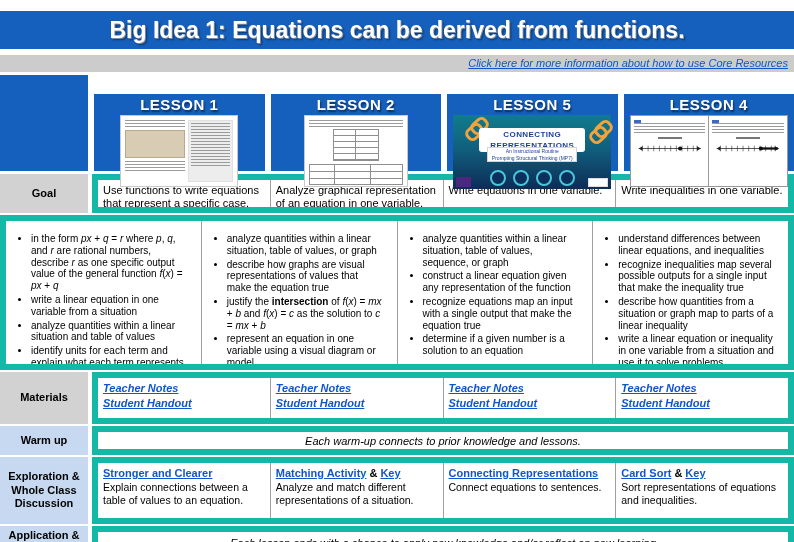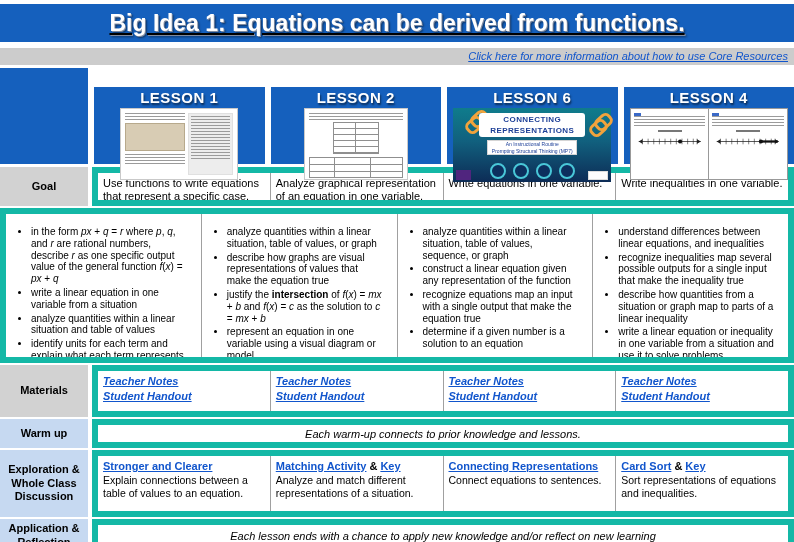--- a/index.html
+++ b/index.html
@@ -1,20 +1,20 @@
 <!DOCTYPE html>
 <html style="--header_blue: #1560bd; --gray_bar: #cccccc; --gray_cell: #d2d2d2; --blue_cell: #c6d9f1; --link: #1155cc; --thumb_teal: #0f7c8c; --thumb_navy: #0d2c56; --thumb_orange: #f2a33c;"><head>
 <meta charset="utf-8">
 <style>
   html,body{margin:0;padding:0;background:#fff;}
   body{width:794px;height:542px;font-family:"Liberation Sans",sans-serif;color:#000;overflow:hidden;}
 
   
-  .title-bar{margin-top:4px;height:38px;background:var(--header_blue,#1560bd);
-    display:flex;align-items:center;justify-content:center;text-decoration:underline;}
+  .title-bar{margin-top:11px;height:38px;background:var(--header_blue,#1560bd);
+    display:flex;align-items:center;justify-content:center;}
   .title-bar span{color:#fff;font-weight:bold;font-size:23px;
     text-shadow:1px 1px 0 #7e8aa0,2px 2px 2px rgba(0,0,0,.45);}
   .info-bar{margin-top:6px;height:17px;background:var(--gray_bar,#ccc);
     text-align:right;padding-right:6px;box-sizing:border-box;font-size:11px;line-height:17px;}
   .info-bar a{color:var(--link,#1155cc);font-style:italic;text-decoration:underline;cursor:pointer;}
 
   
   .lesson-row{display:flex;gap:6px;margin-top:3px;height:96px;}
   .corner-block{width:88px;background:var(--header_blue,#1560bd);}
   .lesson-block{flex:1;background:var(--header_blue,#1560bd);text-align:center;padding-top:2px;box-sizing:border-box;margin-top:19px;}
@@ -33,21 +33,21 @@
       repeating-linear-gradient(to bottom,transparent 0 5px,#8f8f8f 5px 6px);}
   .t2tab2{width:92px;height:19px;border:1px solid #8f8f8f;margin:3px auto 0;
     background-image:linear-gradient(to right,transparent 0 24px,#8f8f8f 24px 25px,transparent 25px 60px,#8f8f8f 60px 61px,transparent 61px),
       repeating-linear-gradient(to bottom,transparent 0 6px,#8f8f8f 6px 7px);}
   .t3{width:158px;height:74px;background:linear-gradient(180deg,var(--thumb_teal,#0f7c8c) 0%,#11607e 45%,var(--thumb_navy,#0d2c56) 100%);}
   .chain{position:absolute;width:30px;height:20px;}
   .chain::before,.chain::after{content:"";position:absolute;width:13px;height:8px;
     border:3px solid var(--thumb_orange,#f2a33c);border-radius:6px;transform:rotate(-42deg);}
   .chain::after{left:10px;top:6px;}
   .chain-l{left:2px;top:4px;} .chain-r{right:2px;top:7px;}
-  .t3banner{position:absolute;left:26px;right:26px;top:5px;height:23px;background:#fff;border-radius:3px;
+  .t3banner{position:absolute;left:26px;right:26px;top:13px;height:23px;background:#fff;border-radius:3px;
     color:#1d3f97;font-weight:bold;font-size:8px;letter-spacing:.4px;line-height:11px;padding-top:1px;}
   .t3sub{position:absolute;left:34px;right:34px;top:32px;height:13px;background:#fff;border:1px solid #d5d5d5;
     font-size:5px;color:#1d3f97;line-height:6.5px;}
   .t3circles{position:absolute;bottom:3px;left:0;right:0;display:flex;justify-content:center;gap:7px;}
   .t3circles i{width:12px;height:12px;border-radius:50%;background:#0c2f5e;border:2px solid #49c7d8;display:block;}
   .t3logo-l{position:absolute;left:3px;bottom:2px;width:15px;height:10px;background:#50257e;}
   .t3logo-r{position:absolute;right:3px;bottom:2px;width:18px;height:7px;background:#fdfdfd;border:1px solid #ddd;}
   .t4{width:158px;height:72px;background:#fff;border:1px solid #999;display:flex;}
   .t4p{flex:1;position:relative;padding:3px;}
   .t4p:first-child{border-right:1px solid #999;}
@@ -112,21 +112,21 @@
   <div class="lesson-block">
     <div class="lesson-title">LESSON 2</div>
     <div class="thumb t2">
       <div class="tlines" style="height:7px"></div>
       <div class="t2tab"></div>
       <div class="t2tab2"></div>
     </div>
   </div>
 
   <div class="lesson-block">
-    <div class="lesson-title">LESSON 6</div>
+    <div class="lesson-title">LESSON 5</div>
     <div class="thumb t3">
       <span class="chain chain-l"></span>
       <span class="chain chain-r"></span>
       <div class="t3banner">
         <div>CONNECTING</div>
         <div>REPRESENTATIONS</div>
       </div>
       <div class="t3sub">
         <div>An Instructional Routine</div>
         <div>Prompting Structural Thinking (MP7)</div>

